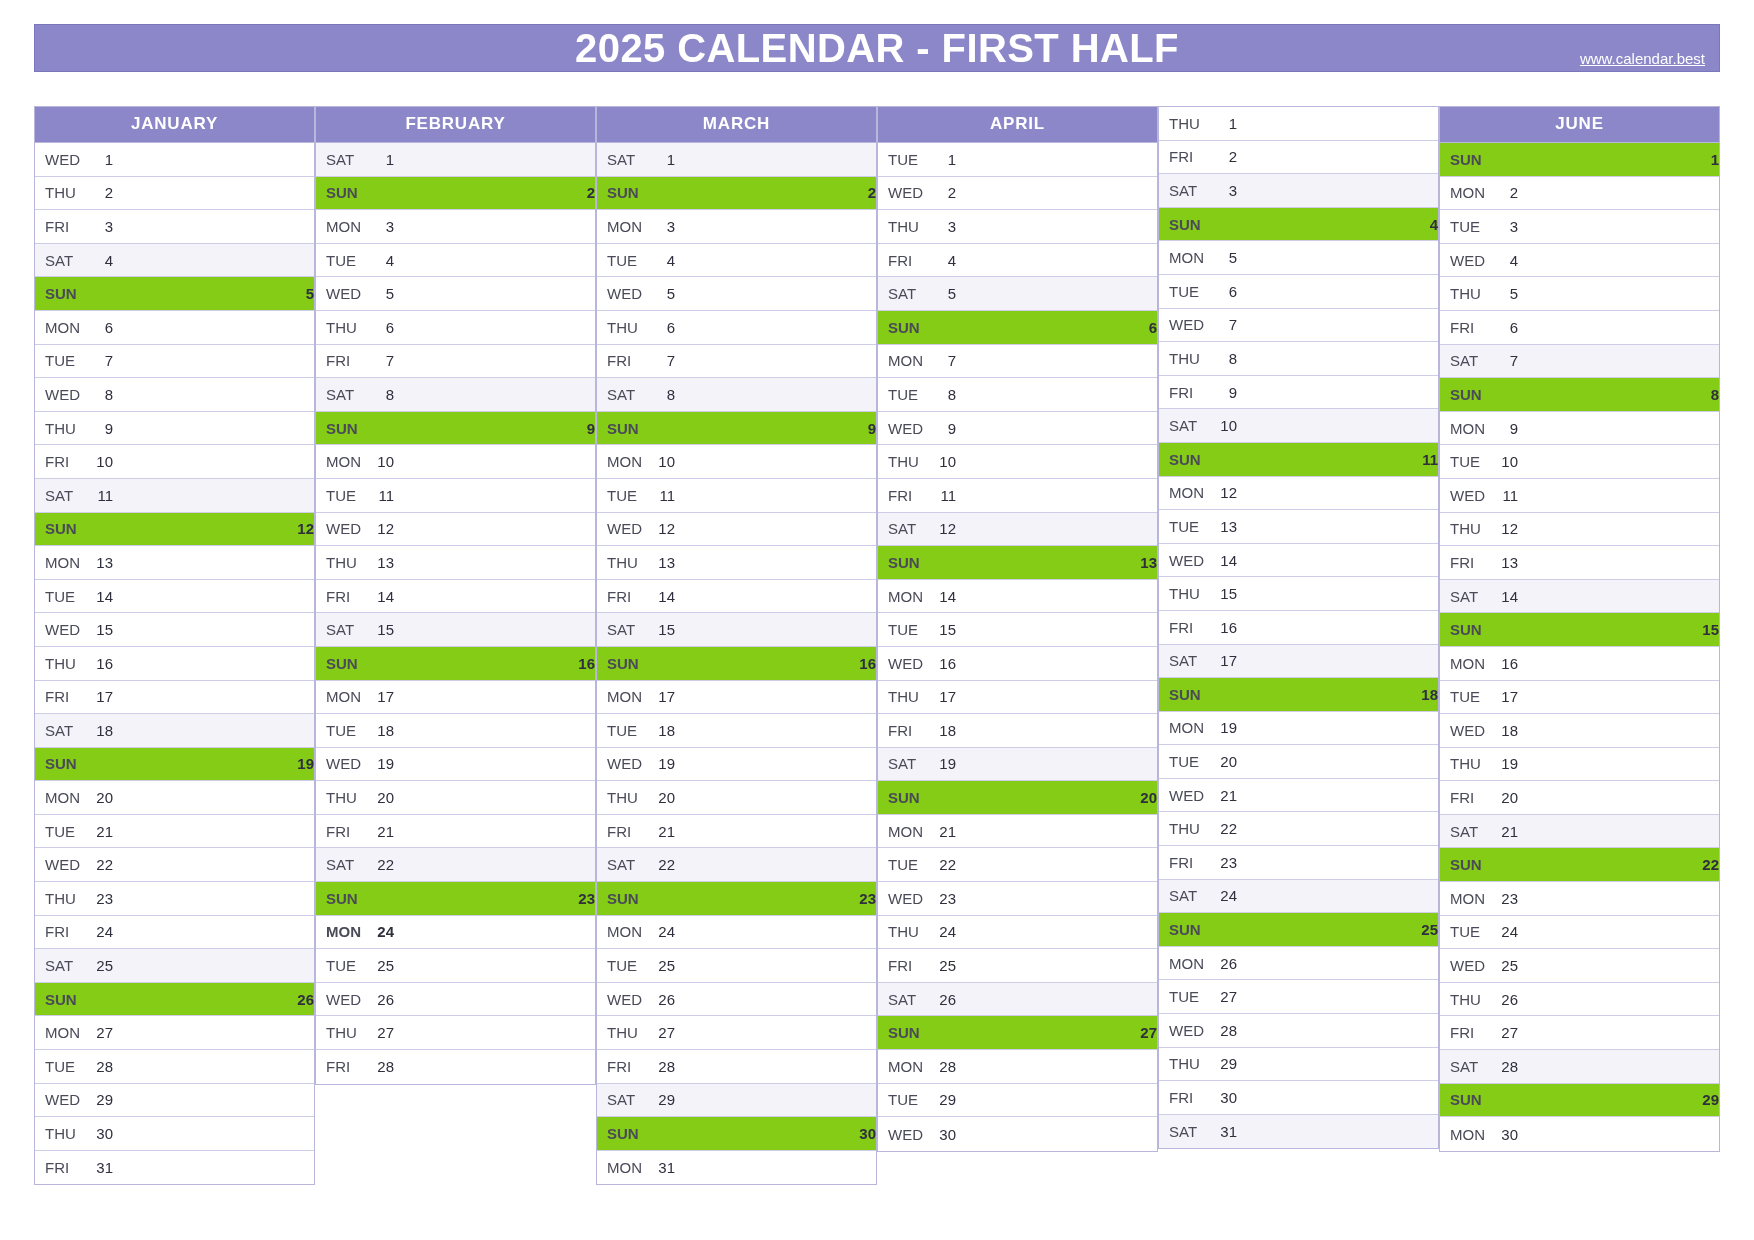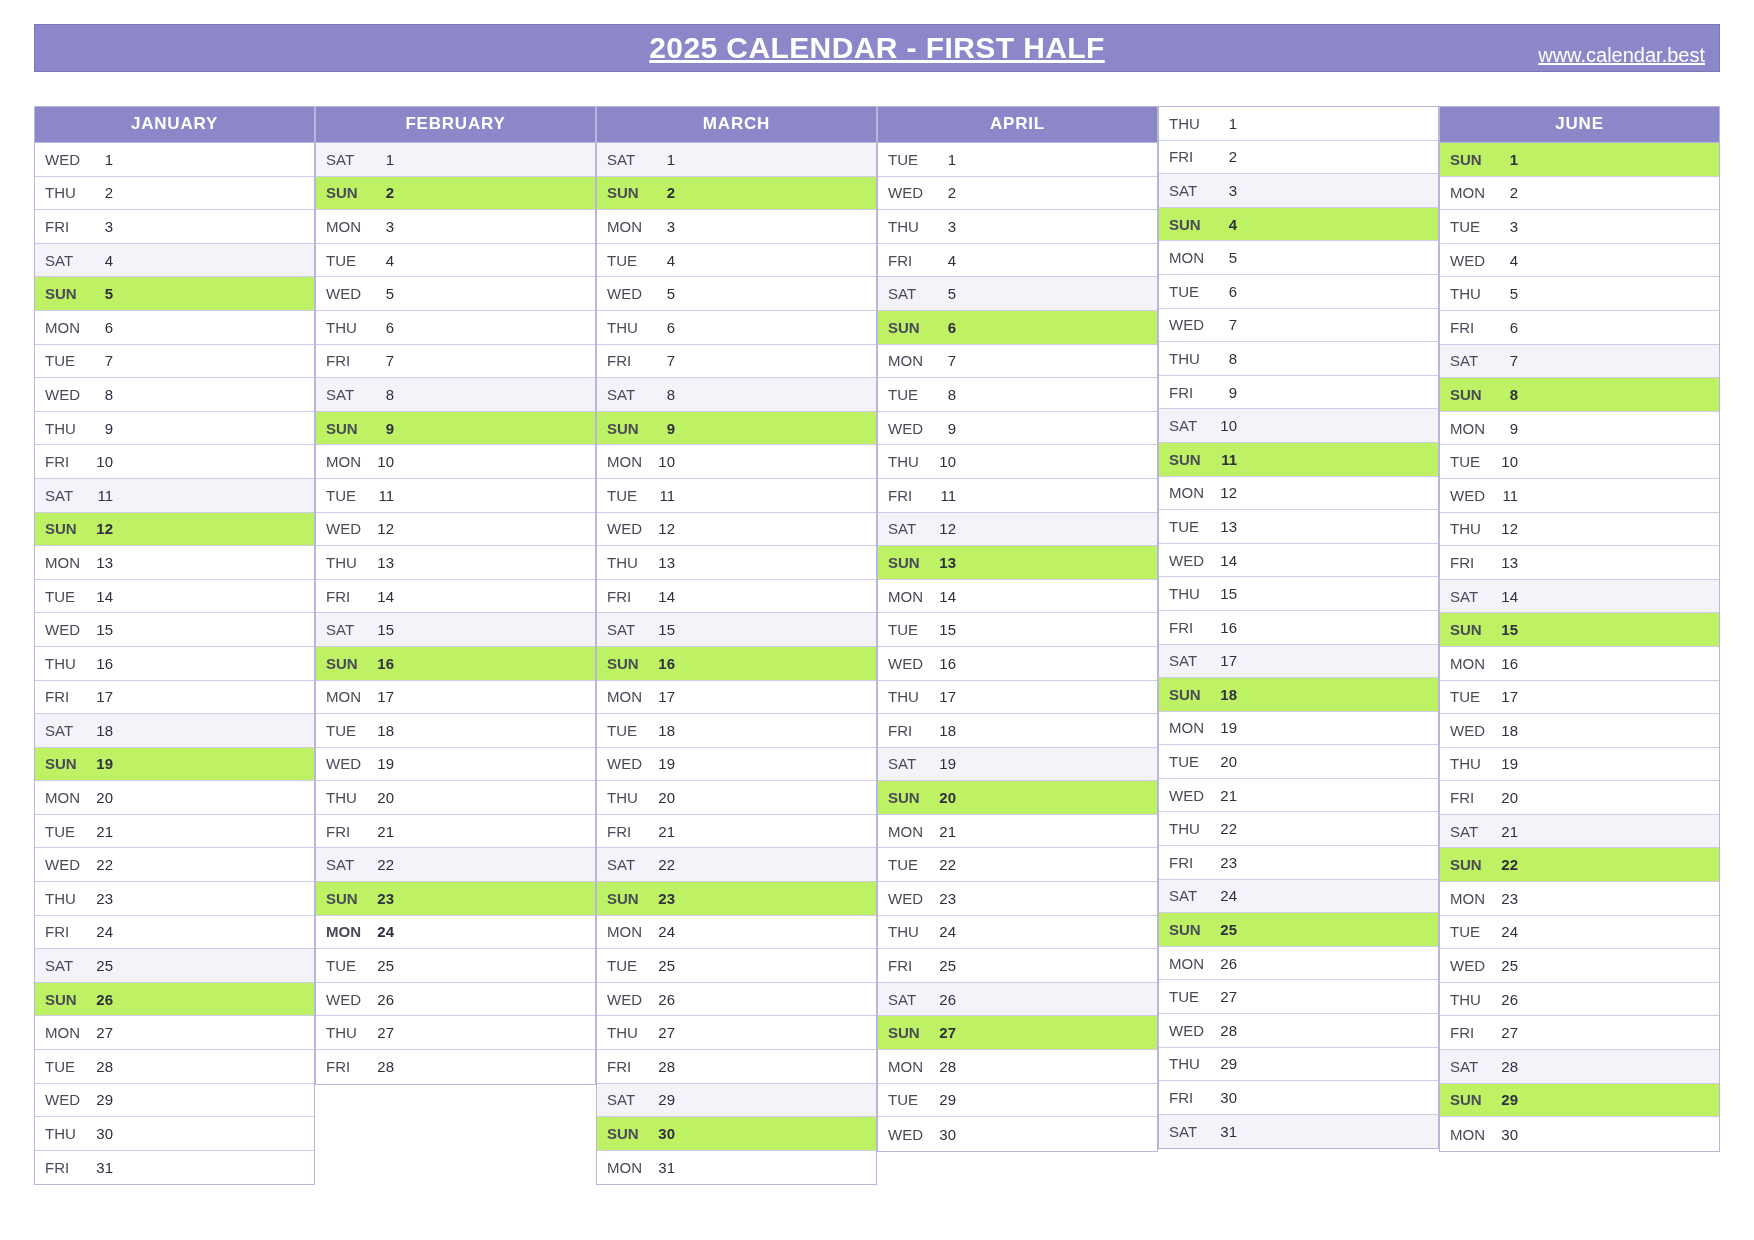--- a/index.html
+++ b/index.html
@@ -26,31 +26,30 @@
     height: 46px;
     background: #8b87c9;
     border: 1px solid #7b77bd;
     display: flex;
     align-items: center;
     justify-content: center;
     margin-bottom: 34px;
   }
   .header-title {
     color: #ffffff;
-    font-size: 30px;
+    font-size: 40px;
     font-weight: bold;
     letter-spacing: 0.4px;
-    text-decoration: underline;
   }
   .header-url {
     position: absolute;
     right: 14px;
     bottom: 4px;
     color: #ffffff;
-    font-size: 20px;
+    font-size: 15px;
     text-decoration: underline;
   }
   
   .months {
     display: flex;
     align-items: flex-start;
   }
   .month {
     flex: 1 1 0;
     min-width: 0;
@@ -98,21 +97,22 @@
     color: #2f2f3d;
   }
   .day.sat {
     background: #f4f3fa;
   }
   .day.sat .dow,
   .day.sat .num {
     font-weight: normal;
   }
   .day.sun {
-    background: #bef264;
+    background: #84cc16;
+    justify-content: space-between;
   }
   .day.sun .dow,
   .day.sun .num {
     font-weight: bold;
   }
   .day.holiday .dow,
   .day.holiday .num {
     font-weight: bold;
   }
 </style>

